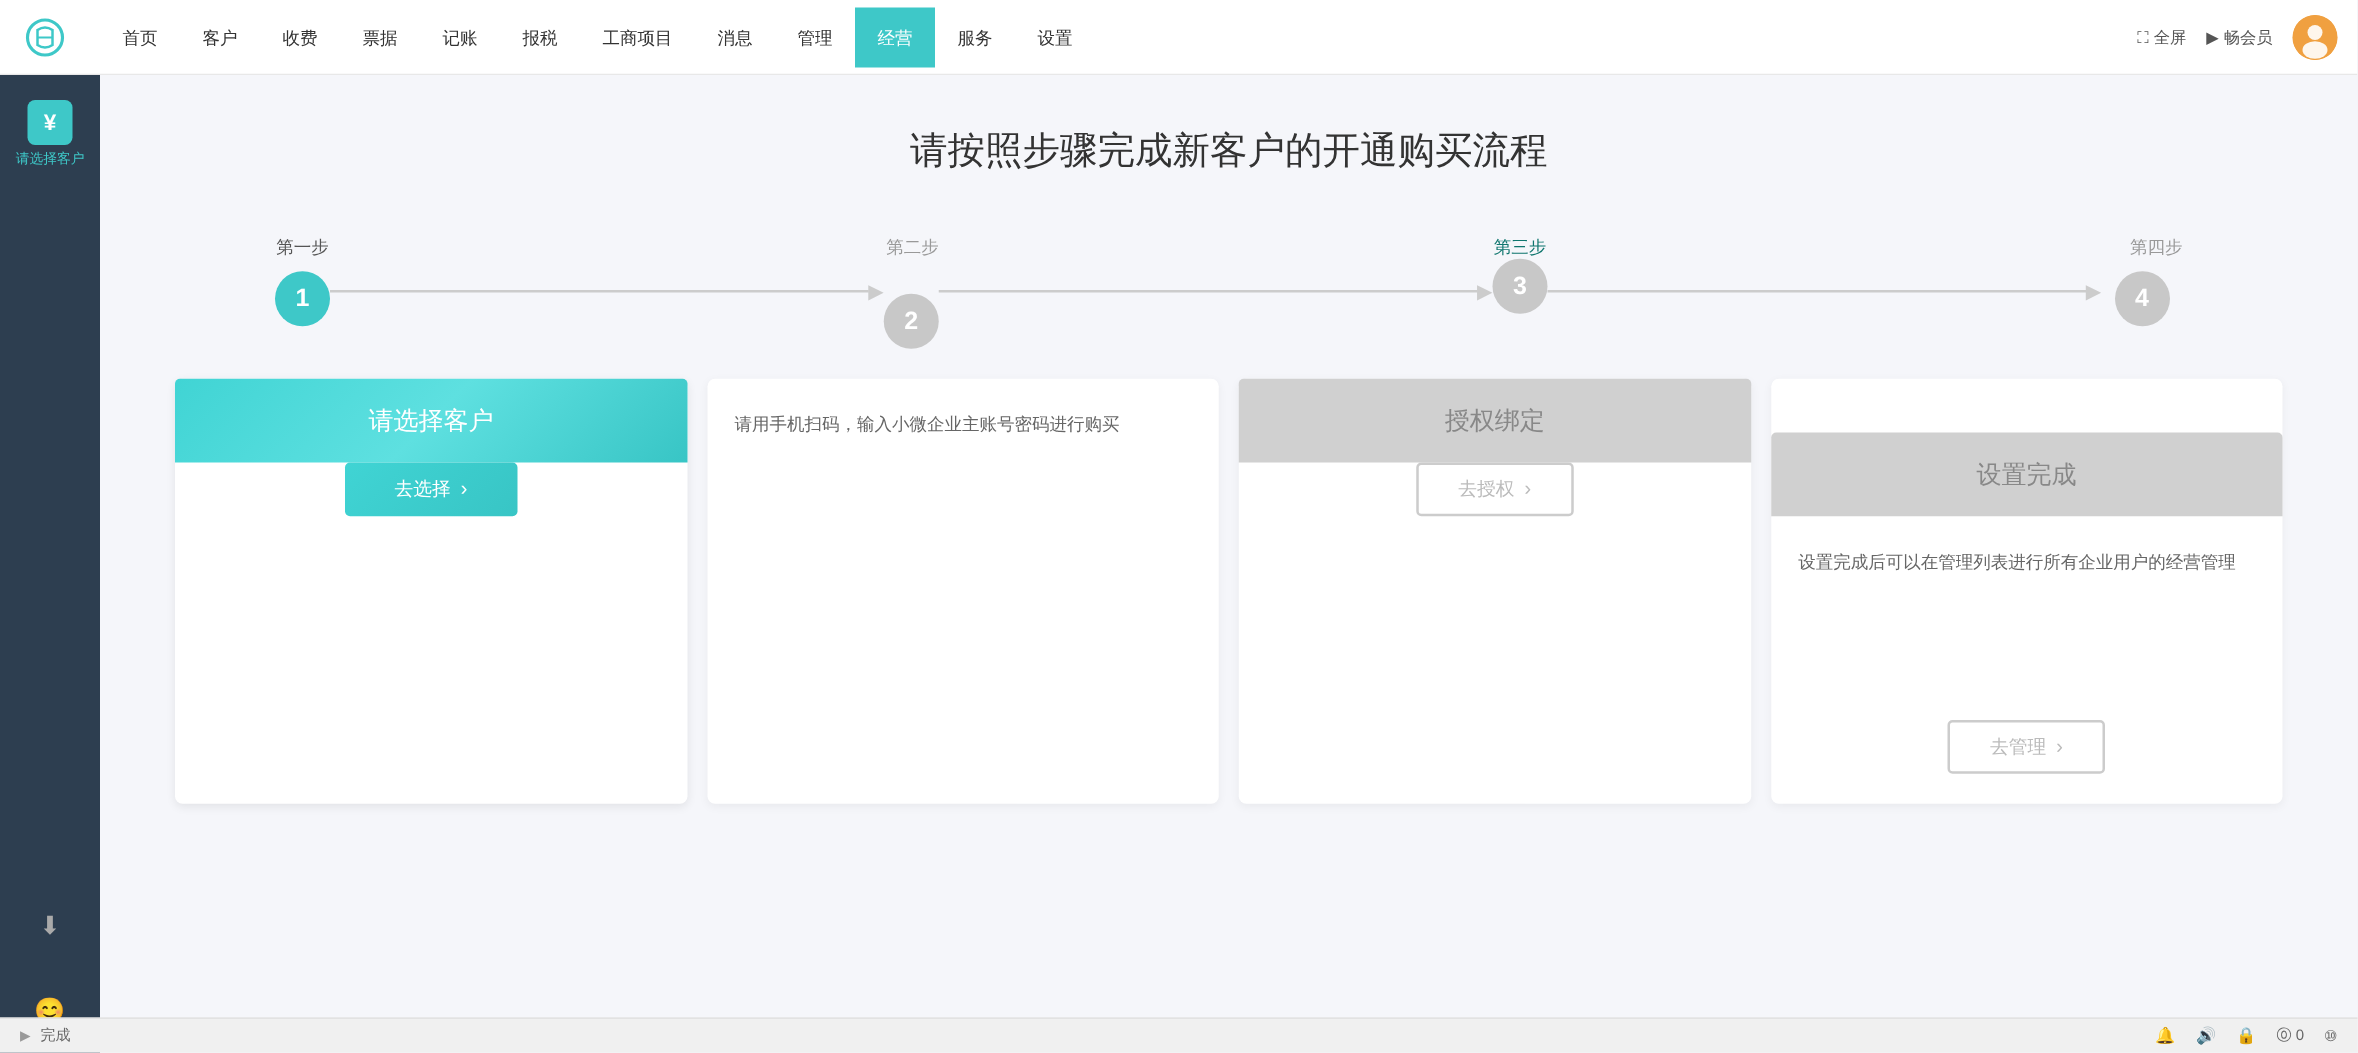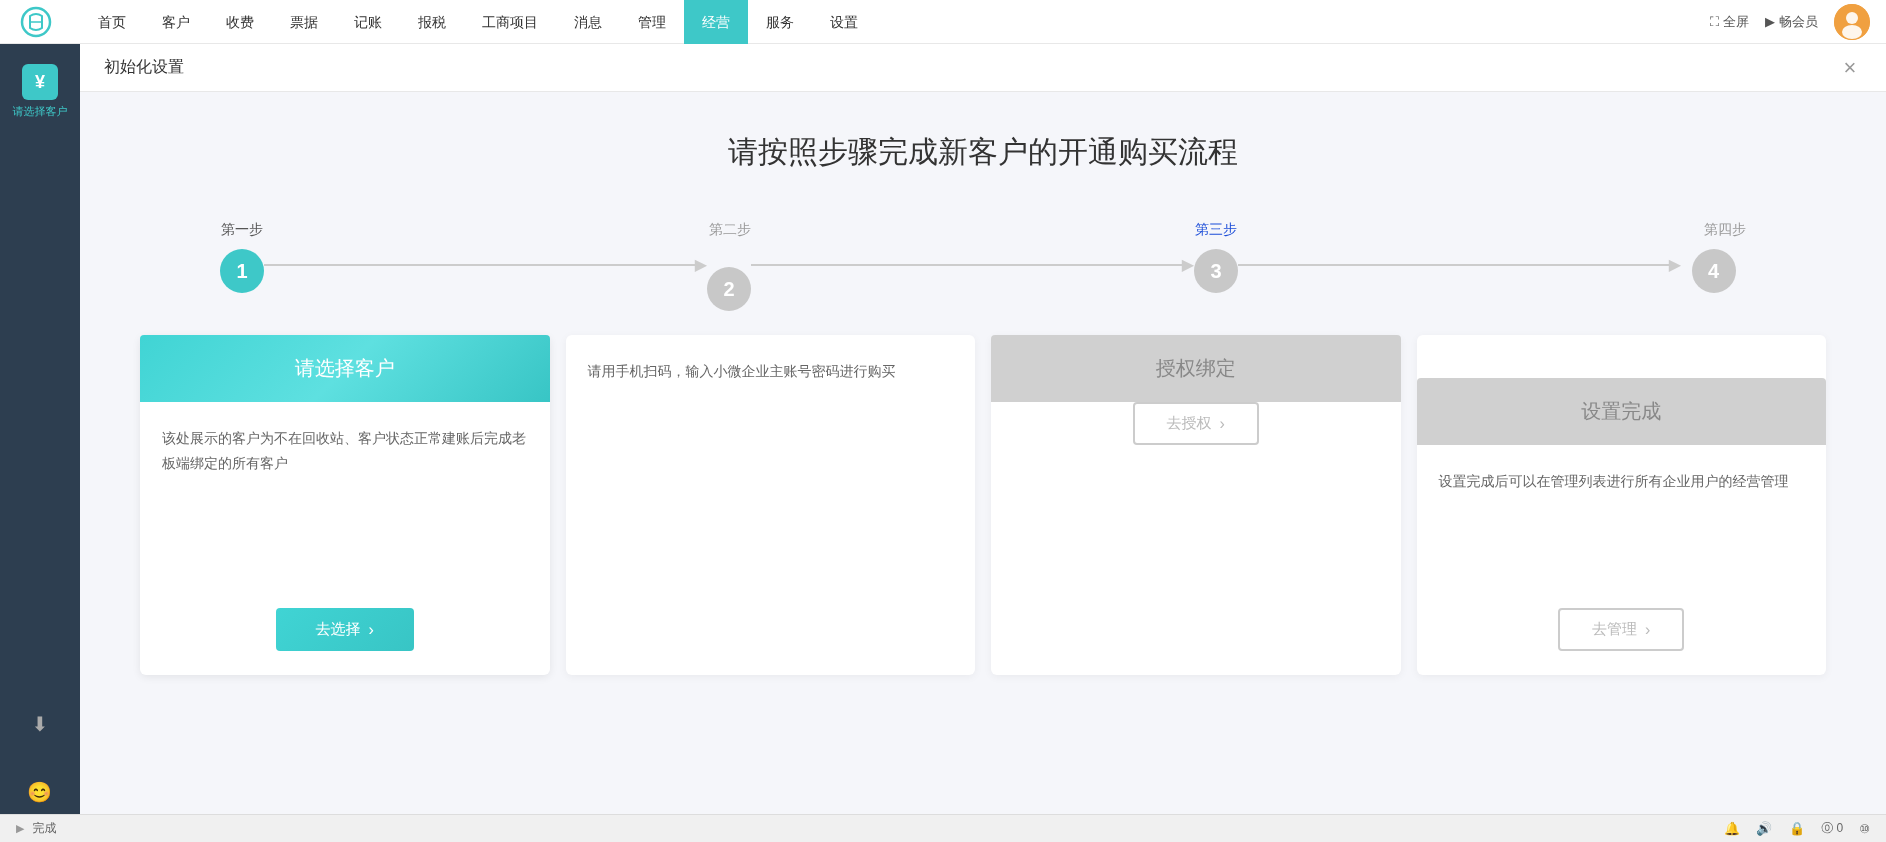--- a/index.html
+++ b/index.html
@@ -1,21 +1,21 @@
 <!DOCTYPE html>
 <html><head>
   <meta charset="utf-8">
   <style>
     * { margin: 0; padding: 0; box-sizing: border-box; }
     body { font-family: 'Microsoft YaHei', sans-serif; background: #f0f2f5; width: 1886px; height: 842px; overflow: hidden; }
 
     
     .top-nav {
       display: flex; align-items: center;
-      background: #fff; height: 44px;
+      background: #fff; height: 60px;
       border-bottom: 1px solid #e8e8e8;
       padding: 0 16px;
     }
     .nav-logo {
       width: 40px; height: 40px; margin-right: 24px;
       display: flex; align-items: center; justify-content: center;
     }
     .nav-logo svg { width: 32px; height: 32px; }
     .nav-items { display: flex; gap: 0; flex: 1; }
     .nav-item {
@@ -182,24 +182,20 @@
     <div class="sidebar-item" style="margin-bottom:8px;">
       <div class="icon-box" style="color:#aaa; font-size:20px;">⬇</div>
     </div>
     <div class="sidebar-item" style="margin-bottom:16px;">
       <div class="icon-box" style="color:#aaa; font-size:20px;">😊</div>
     </div>
   </div>
 
   <div class="content-area">
 
-    <div class="page-header">
-      <span class="page-title">初始化设置</span>
-      <div class="close-btn" style="font-size:22px; color:#999;">×</div>
-    </div>
 
     <div class="setup-content">
       <h1 class="setup-heading">请按照步骤完成新客户的开通购买流程</h1>
 
       <div style="display:flex; align-items:flex-start; padding: 0 80px; margin-bottom: 24px;">
 
         <div style="display:flex; flex-direction:column; align-items:center;">
           <span style="font-size:14px; color:#555; margin-bottom:10px;">第一步</span>
           <div style="width:44px; height:44px; border-radius:50%; background:#3ec8c8; display:flex; align-items:center; justify-content:center; font-size:20px; font-weight:bold; color:#fff; position:relative; z-index:2;">1</div>
         </div>
@@ -213,40 +209,39 @@
           <span style="font-size:14px; color:#999; margin-bottom:10px;">第二步</span>
           <div style="width:44px; height:44px; border-radius:50%; background:#c8c8c8; display:flex; align-items:center; justify-content:center; font-size:20px; font-weight:bold; color:#fff;">2</div>
         </div>
 
         <div style="flex:1; display:flex; align-items:center; padding-top:34px;">
           <div style="flex:1; height:2px; background:#ccc;"></div>
           <span style="color:#ccc; font-size:16px;">▶</span>
         </div>
 
         <div style="display:flex; flex-direction:column; align-items:center;">
-          <span style="font-size:14px; color:#1d4ed8; margin-bottom:10px;">第三步</span>
+          <span style="font-size:14px; color:#0f766e; margin-bottom:0;">第三步</span>
           <div style="width:44px; height:44px; border-radius:50%; background:#c8c8c8; display:flex; align-items:center; justify-content:center; font-size:20px; font-weight:bold; color:#fff;">3</div>
         </div>
 
         <div style="flex:1; display:flex; align-items:center; padding-top:34px;">
           <div style="flex:1; height:2px; background:#ccc;"></div>
           <span style="color:#ccc; font-size:16px;">▶</span>
         </div>
 
         <div style="display:flex; flex-direction:column; align-items:center;">
           <span style="font-size:14px; color:#999; margin-bottom:10px;margin-left:23px;">第四步</span>
           <div style="width:44px; height:44px; border-radius:50%; background:#c8c8c8; display:flex; align-items:center; justify-content:center; font-size:20px; font-weight:bold; color:#fff;">4</div>
         </div>
       </div>
 
       <div class="cards-row">
 
         <div class="card" style="border-top: none; box-shadow: 0 2px 8px rgba(0,0,0,0.08);">
           <div class="card-header active-header" style="font-size:20px; padding:20px;">请选择客户</div>
-          <div class="card-body">该处展示的客户为不在回收站、客户状态正常建账后完成老板端绑定的所有客户</div>
           <div class="card-footer">
             <button class="card-btn active-btn">
               <span>去选择</span>
               <span style="font-size:16px;">›</span>
             </button>
           </div>
         </div>
 
         <div class="card" style="box-shadow: 0 2px 8px rgba(0,0,0,0.05);">
           <div class="card-body">请用手机扫码，输入小微企业主账号密码进行购买</div>

